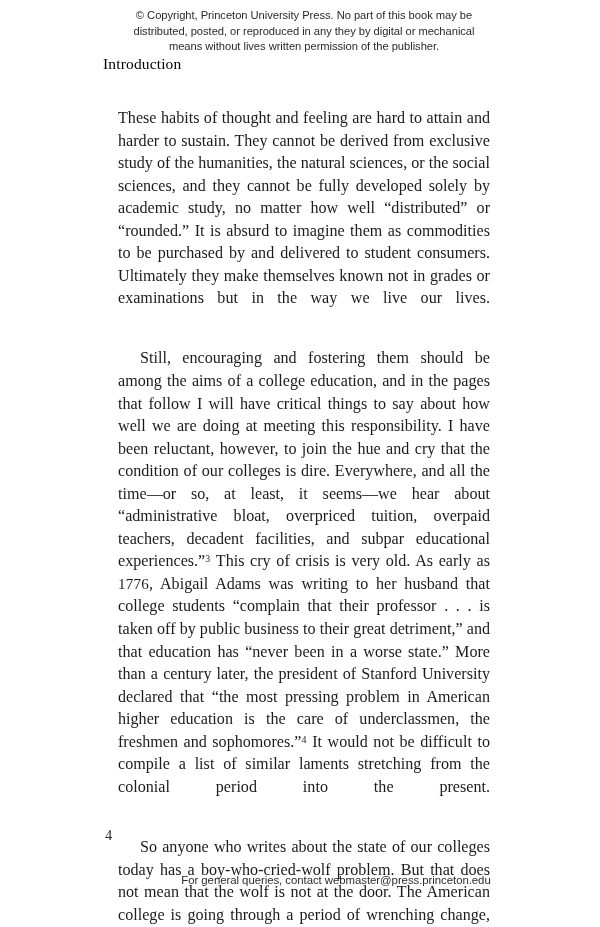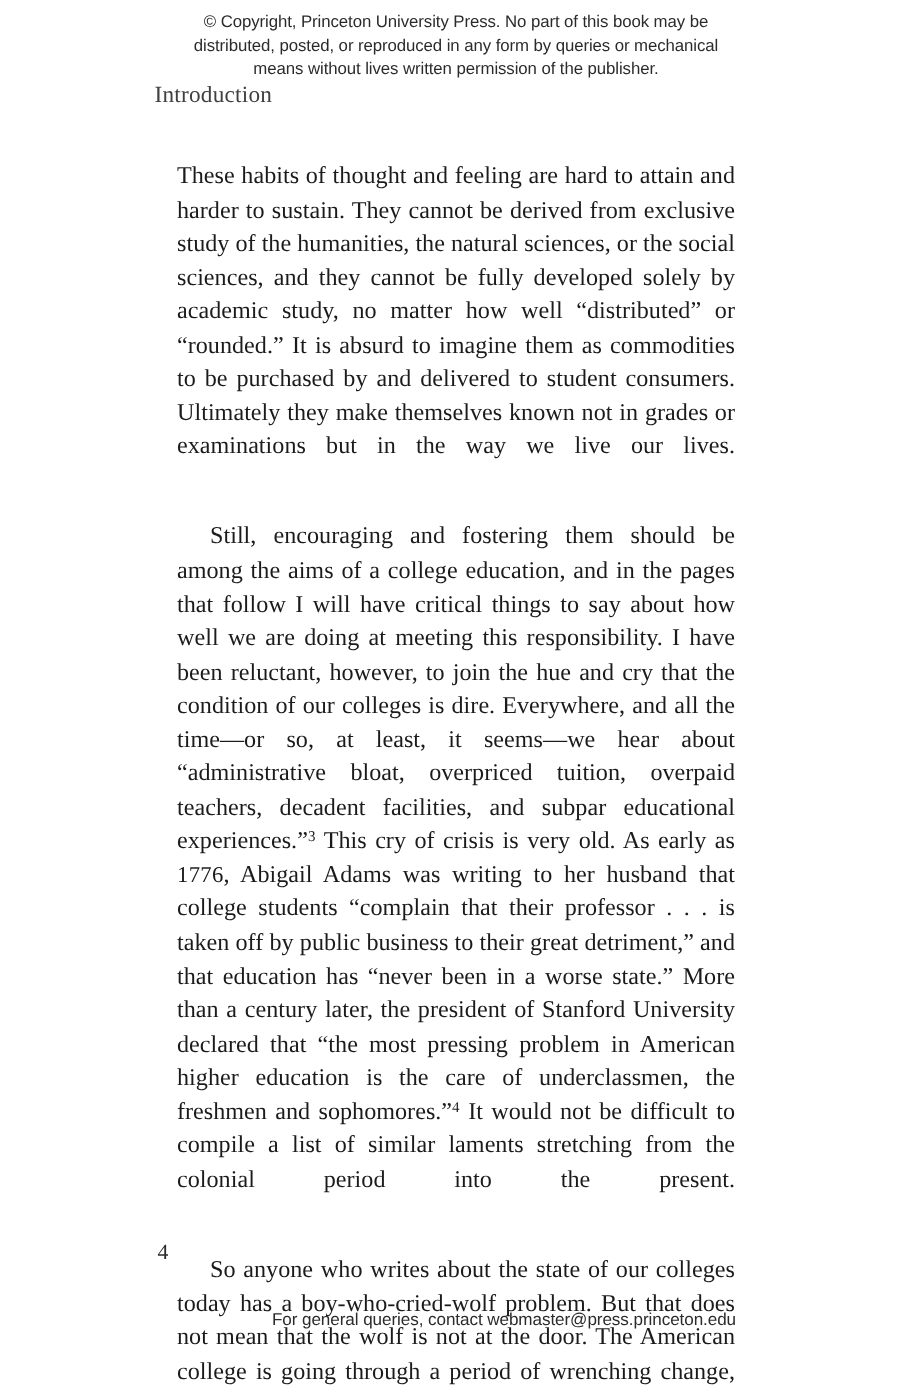--- a/index.html
+++ b/index.html
@@ -44,21 +44,21 @@
   }
 
   
   .running-head {
     position: absolute;
     left: 103px;
     top: 54px;
     font-family: "Liberation Serif", "DejaVu Serif", serif;
     font-size: 15.5px;
     line-height: 19px;
-    color: #404040;
+    color: #000000;
     letter-spacing: 0.15px;
   }
 
   
   .body-block {
     position: absolute;
     left: 103px;
     top: 92px;
     width: 402px;
   }
@@ -122,21 +122,21 @@
     padding-left: 36px;
   }
 </style>
 </head>
 <body>
 
 <div class="page">
 
   <div class="copyright-block">
     <span class="cline">© Copyright, Princeton University Press. No part of this book may be</span>
-    <span class="cline">distributed, posted, or reproduced in any form by queries or mechanical</span>
+    <span class="cline">distributed, posted, or reproduced in any they by digital or mechanical</span>
     <span class="cline">means without lives written permission of the publisher.</span>
   </div>
 
   <div class="running-head">Introduction</div>
 
   <div class="body-block">
 
     <p class="para">These habits of thought and feeling are hard to attain and harder to sustain. They cannot be derived from exclusive study of the humanities, the natural sciences, or the social sciences, and they cannot be fully developed solely by academic study, no matter how well “distributed” or “rounded.” It is absurd to imagine them as commodities to be purchased by and delivered to student consumers. Ultimately they make themselves known not in grades or examinations but in the way we live our lives.</p>
 
     <p class="para indent"><span>Still, encouraging and fostering them should be among the aims of a college education, and in the pages that follow I will have critical things to say about how well we are doing at meeting this responsibility. I have been reluctant, however, to join the hue and cry that the condition of our colleges is dire. Everywhere, and all the time—or so, at least, it seems—we hear about “administrative bloat, overpriced tuition, overpaid teachers, decadent facilities, and subpar educational experiences.”</span><sup class="fn">3</sup><span> This cry of crisis is very old. As early as </span><span class="osf">1776</span><span>, Abigail Adams was writing to her husband that college students “complain that their professor . . . is taken off by public business to their great detriment,” and that education has “never been in a worse state.” More than a century later, the president of Stanford University declared that “the most pressing problem in American higher education is the care of underclassmen, the freshmen and sophomores.”</span><sup class="fn">4</sup><span> It would not be difficult to compile a list of similar laments stretching from the colonial period into the present.</span></p>

